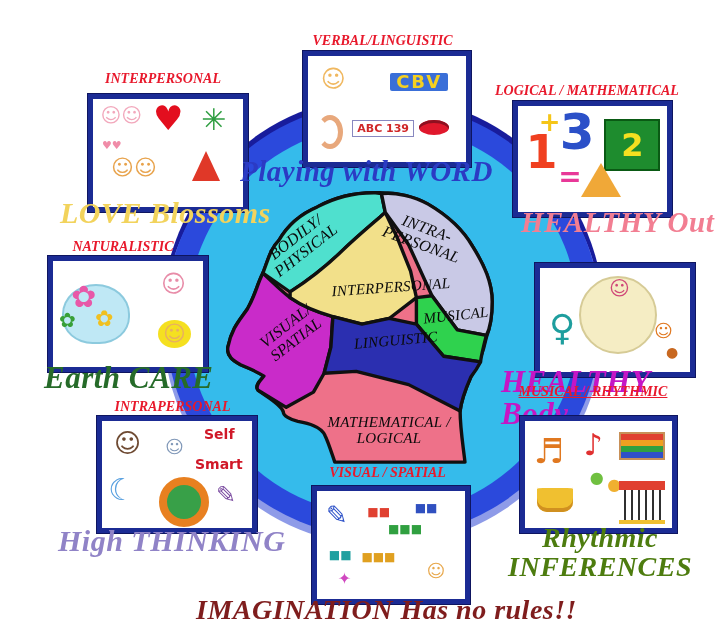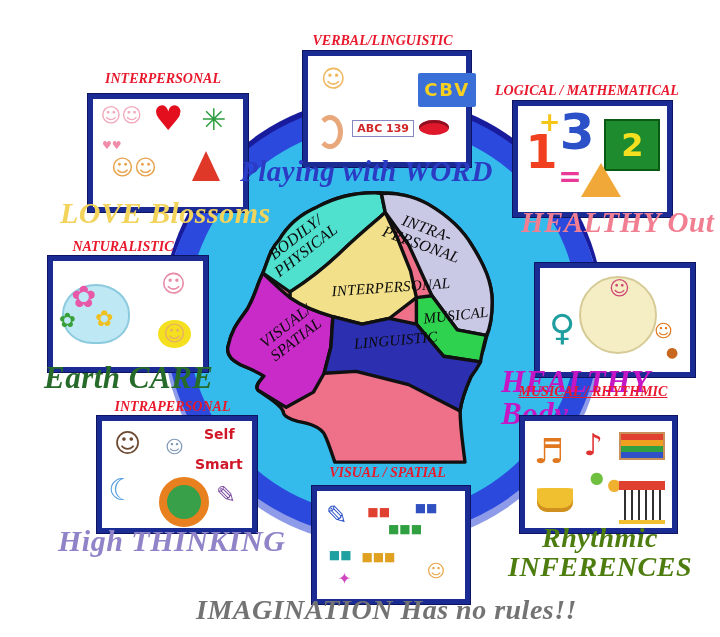--- a/index.html
+++ b/index.html
@@ -67,21 +67,21 @@
 
   
   .icon{position:absolute;line-height:1;font-family:"DejaVu Sans",sans-serif;
         font-weight:bold;}
   .icon--slide-icon{width:0;height:0;border-left:14px solid transparent;
         border-right:14px solid transparent;border-bottom:30px solid #E03828;}
   .icon--ear-icon{width:16px;height:24px;border:5px solid #E8A87C;
         border-radius:50%;border-left-color:transparent;}
   .icon--lips-icon{width:30px;height:15px;background:#E0182C;border-radius:50%;
         box-shadow:inset 0 3px 0 #8E1020;}
-  .icon--letter-blocks-icon{padding:8px 6px;letter-spacing:2px;border-radius:2px;margin-left:28px;}
+  .icon--letter-blocks-icon{padding:0 6px;letter-spacing:2px;border-radius:2px;}
   .icon--abc-book-icon{padding:2px 4px;border:1px solid #8888C0;}
   .icon--square-two-icon{width:52px;height:48px;background:#1E8C2E;
         border:2px solid #0A5A14;display:flex;align-items:center;justify-content:center;}
   .icon--triangle-icon{width:0;height:0;border-left:20px solid transparent;
         border-right:20px solid transparent;border-bottom:34px solid #F0A838;}
   .icon--earth-bowl-icon{width:64px;height:56px;background:#BFE8F5;
         border:2px solid #8CCADE;border-radius:50% 50% 45% 45%;}
   .icon--magnifier-boy-icon{border-radius:50%;padding:3px 5px;}
   .icon--ball-icon{width:74px;height:74px;border-radius:50%;background:#F5EDC4;
         border:2px solid #D6CB96;}
@@ -120,20 +120,22 @@
 
   <div class="hlabel hl-bodily">BODILY/
 PHYSICAL</div>
   <div class="hlabel hl-intra">INTRA-
 PERSONAL</div>
   <div class="hlabel hl-inter">INTERPERSONAL</div>
   <div class="hlabel hl-musical">MUSICAL</div>
   <div class="hlabel hl-ling">LINGUISTIC</div>
   <div class="hlabel hl-visual">VISUAL/
 SPATIAL</div>
+  <div class="hlabel hl-math">MATHEMATICAL /
+LOGICAL</div>
 
   <div class="plabel plabel-0">INTERPERSONAL</div>
   <div class="pbox pbox-0">
     <div class="art">
         <span class="icon icon--bunny-icon" style="left: 5%; top: 6%; color: rgb(242, 168, 188); font-size: 20px;">☺☺</span>
         <span class="icon icon--heart-icon" style="left: 40%; top: 2%; color: rgb(227, 14, 30); font-size: 34px;">♥</span>
         <span class="icon icon--children-ring-icon" style="left: 72%; top: 6%; color: rgb(46, 158, 64); font-size: 30px;">✳</span>
         <span class="icon icon--hearts-small-icon" style="left: 6%; top: 38%; color: rgb(240, 140, 168); font-size: 11px;">♥♥</span>
         <span class="icon icon--couple-icon" style="left: 12%; top: 54%; color: rgb(232, 163, 76); font-size: 22px;">☺☺</span>
         <span class="icon icon--slide-icon" style="left: 66%; top: 48%;"></span>
@@ -210,21 +212,21 @@
         <span class="icon icon--pencil-icon" style="left: 6%; top: 10%; color: rgb(43, 80, 200); font-size: 26px;">✎</span>
         <span class="icon icon--blocks-red-icon" style="left: 34%; top: 14%; color: rgb(224, 64, 48); font-size: 12px;">■■</span>
         <span class="icon icon--blocks-blue-icon" style="left: 66%; top: 10%; color: rgb(48, 80, 192); font-size: 12px;">■■</span>
         <span class="icon icon--blocks-green-icon" style="left: 48%; top: 30%; color: rgb(48, 160, 64); font-size: 12px;">■■■</span>
         <span class="icon icon--blocks-teal-icon" style="left: 8%; top: 54%; color: rgb(32, 160, 160); font-size: 12px;">■■</span>
         <span class="icon icon--blocks-yellow-icon" style="left: 30%; top: 56%; color: rgb(224, 160, 32); font-size: 12px;">■■■</span>
         <span class="icon icon--puzzle-icon" style="left: 14%; top: 74%; color: rgb(208, 72, 192); font-size: 16px;">✦</span>
         <span class="icon icon--boat-kid-icon" style="left: 74%; top: 66%; color: rgb(232, 168, 76); font-size: 18px;">☺</span>
       </div>
   </div>
-  <div class="caption cap-6" style="color: #737373;">IMAGINATION Has no rules!!</div>
+  <div class="caption cap-6" style="color: #7f1d1d;">IMAGINATION Has no rules!!</div>
 
   <div class="plabel plabel-7">MUSICAL / RHYTHMIC</div>
   <div class="pbox pbox-7">
     <div class="art">
         <span class="icon icon--guitar-icon" style="left: 6%; top: 12%; color: rgb(224, 120, 32); font-size: 34px;">♬</span>
         <span class="icon icon--recorder-icon" style="left: 40%; top: 8%; color: rgb(224, 48, 48); font-size: 30px;">♪</span>
         <span class="icon icon--xylophone-icon" style="left: 64%; top: 10%;"></span>
         <span class="icon icon--maraca-green-icon" style="left: 44%; top: 46%; color: rgb(112, 192, 64); font-size: 16px;">●</span>
         <span class="icon icon--maraca-yellow-icon" style="left: 56%; top: 52%; color: rgb(240, 176, 48); font-size: 16px;">●</span>
         <span class="icon icon--bongos-icon" style="left: 8%; top: 58%;"></span>

